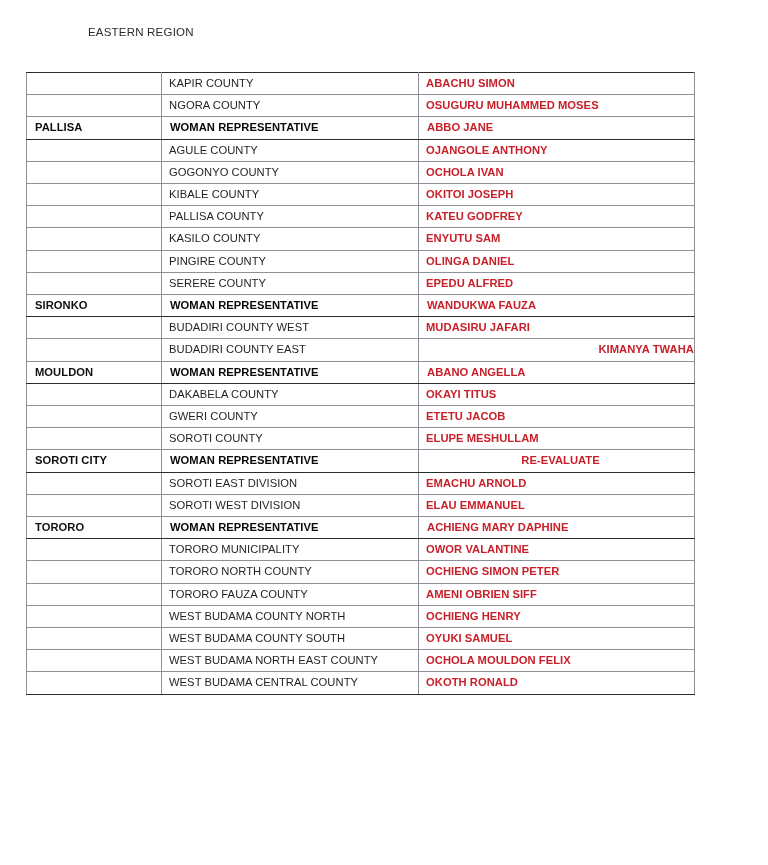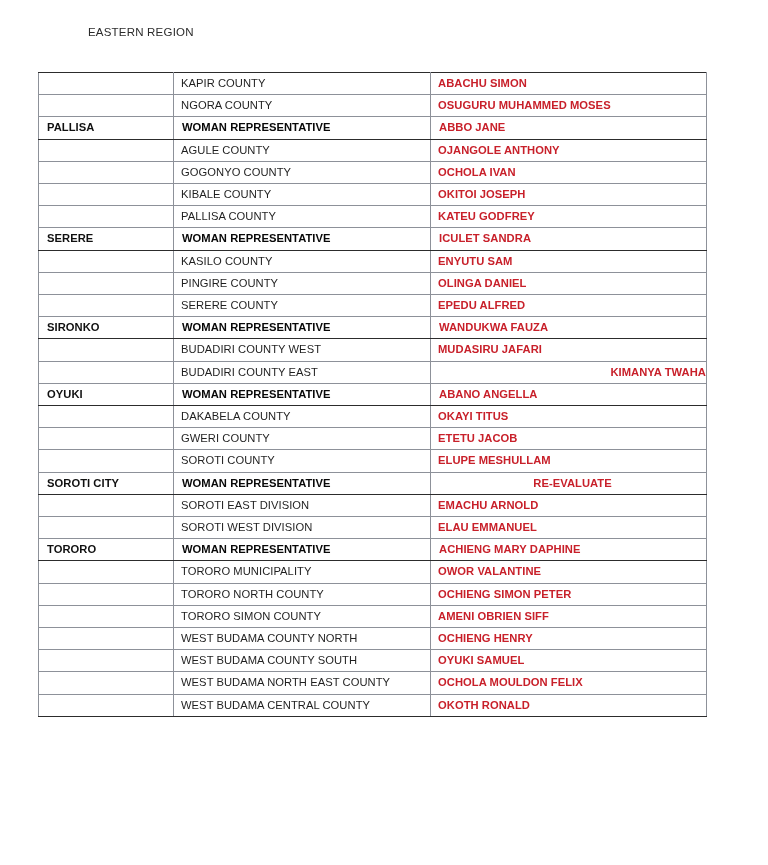--- a/index.html
+++ b/index.html
@@ -26,21 +26,21 @@
     left: 88px;
     top: 26px;
     font-size: 11.5px;
     letter-spacing: 0.2px;
     color: #2b2b2b;
     font-weight: 400;
     white-space: nowrap;
   }
   .table-wrap {
     position: absolute;
-    left: 38px;
+    left: 26px;
     top: 72px;
     width: 668px;
   }
   table.roster {
     border-collapse: collapse;
     table-layout: fixed;
     width: 668px;
     border: none;
   }
   table.roster col.c-district { width: 135px; }
@@ -134,25 +134,20 @@
           <tr>
             <td class="district"></td>
             <td class="constituency pre-space">KIBALE COUNTY</td>
             <td class="candidate" style="color: rgb(200, 32, 42); margin-left: 28px;">OKITOI JOSEPH</td>
           </tr>
           <tr>
             <td class="district"></td>
             <td class="constituency pre-space">PALLISA COUNTY</td>
             <td class="candidate" style="color: rgb(200, 32, 42);">KATEU GODFREY</td>
           </tr>
-          <tr class="district-row">
-            <td class="district">SERERE</td>
-            <td class="constituency strong pre-space">WOMAN REPRESENTATIVE</td>
-            <td class="candidate" style="color: rgb(200, 32, 42);">ICULET SANDRA</td>
-          </tr>
           <tr>
             <td class="district"></td>
             <td class="constituency pre-space">KASILO COUNTY</td>
             <td class="candidate" style="color: rgb(200, 32, 42);">ENYUTU SAM</td>
           </tr>
           <tr>
             <td class="district"></td>
             <td class="constituency pre-space">PINGIRE COUNTY</td>
             <td class="candidate" style="color: rgb(200, 32, 42);">OLINGA DANIEL</td>
           </tr>
@@ -170,21 +165,21 @@
             <td class="district"></td>
             <td class="constituency pre-space">BUDADIRI COUNTY  WEST</td>
             <td class="candidate" style="color: rgb(200, 32, 42);">MUDASIRU JAFARI</td>
           </tr>
           <tr>
             <td class="district"></td>
             <td class="constituency pre-space">BUDADIRI COUNTY EAST</td>
             <td class="candidate" style="color: rgb(200, 32, 42); text-align: right;">KIMANYA TWAHA</td>
           </tr>
           <tr class="district-row">
-            <td class="district">OYUKI</td>
+            <td class="district">MOULDON</td>
             <td class="constituency strong pre-space">WOMAN REPRESENTATIVE</td>
             <td class="candidate" style="color: rgb(200, 32, 42);">ABANO ANGELLA</td>
           </tr>
           <tr>
             <td class="district"></td>
             <td class="constituency pre-space">DAKABELA COUNTY</td>
             <td class="candidate" style="color: rgb(200, 32, 42); margin-top: 18px;">OKAYI TITUS</td>
           </tr>
           <tr>
             <td class="district"></td>
@@ -221,21 +216,21 @@
             <td class="constituency pre-space">TORORO MUNICIPALITY</td>
             <td class="candidate" style="color: rgb(200, 32, 42);">OWOR VALANTINE</td>
           </tr>
           <tr>
             <td class="district"></td>
             <td class="constituency pre-space">TORORO NORTH COUNTY</td>
             <td class="candidate" style="color: rgb(200, 32, 42);">OCHIENG SIMON PETER</td>
           </tr>
           <tr>
             <td class="district"></td>
-            <td class="constituency pre-space">TORORO SIMON COUNTY</td>
+            <td class="constituency pre-space">TORORO FAUZA COUNTY</td>
             <td class="candidate" style="color: rgb(200, 32, 42);">AMENI OBRIEN SIFF</td>
           </tr>
           <tr>
             <td class="district"></td>
             <td class="constituency pre-space">WEST BUDAMA COUNTY NORTH</td>
             <td class="candidate" style="color: rgb(200, 32, 42);">OCHIENG HENRY</td>
           </tr>
           <tr>
             <td class="district"></td>
             <td class="constituency pre-space">WEST BUDAMA COUNTY SOUTH</td>

